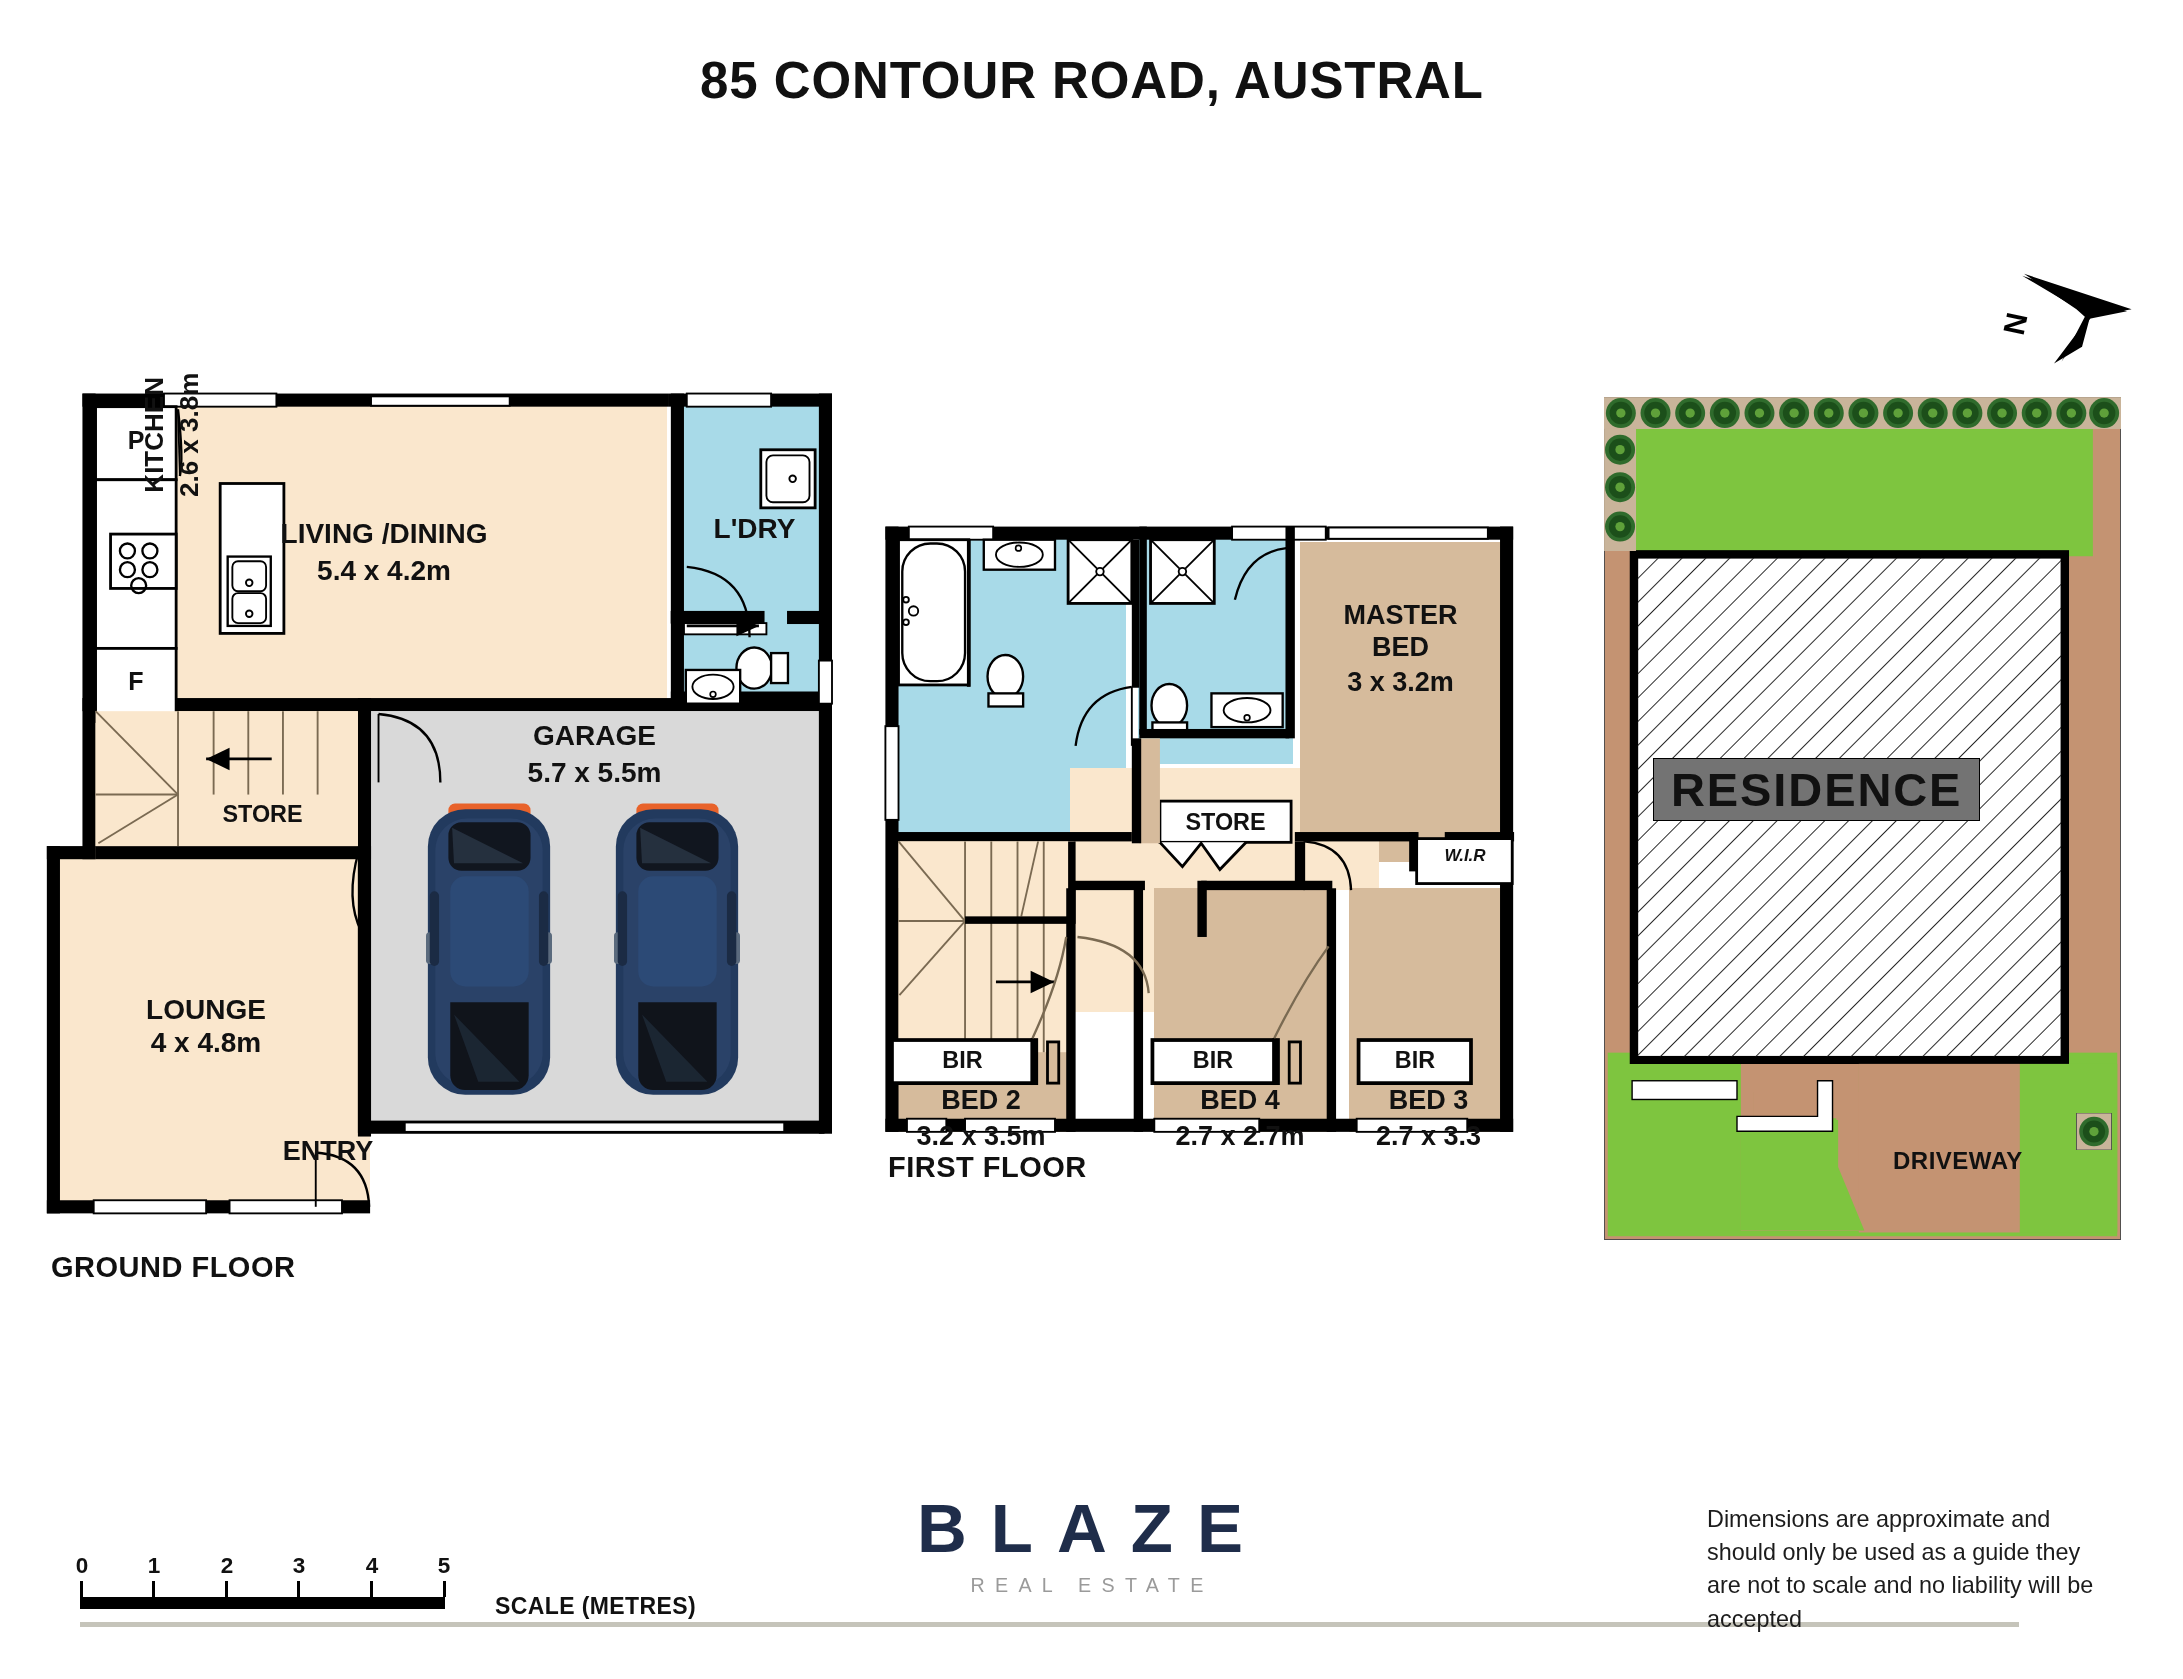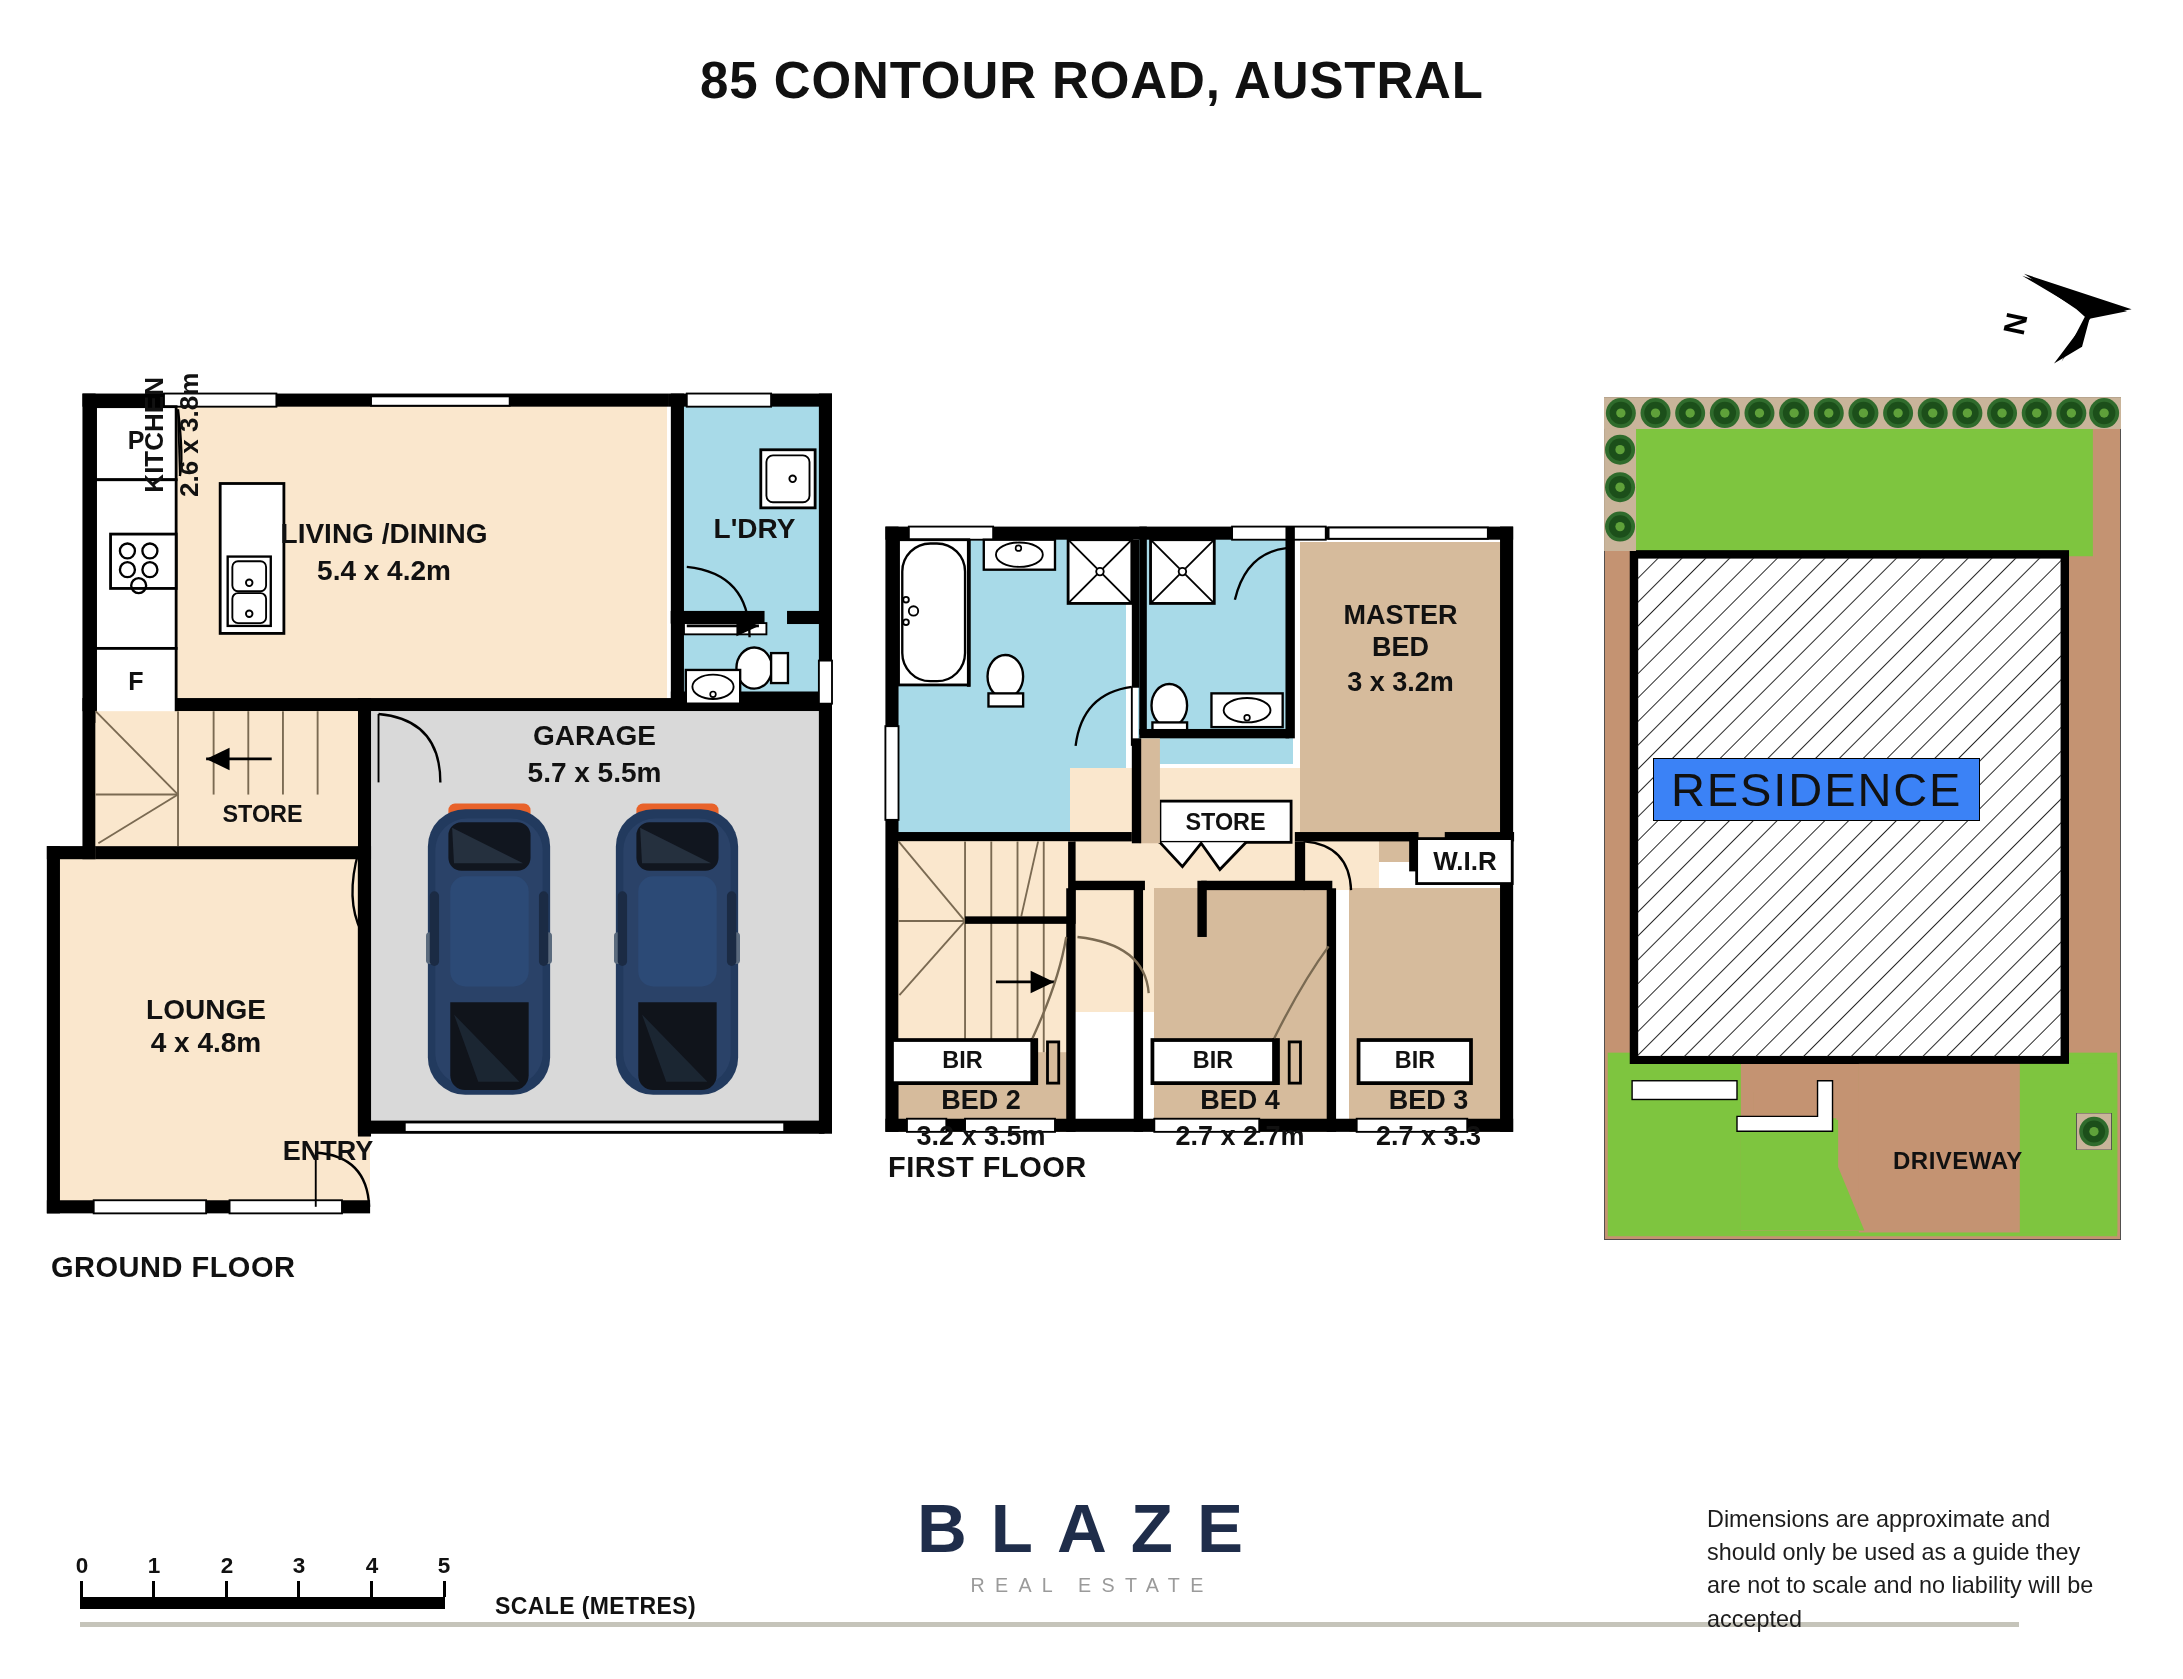--- a/index.html
+++ b/index.html
@@ -26,22 +26,22 @@
 
   
   .f-cream  { background:#fae7cd; }
   .f-tan    { background:#d6bb9c; }
   .f-blue   { background:#a8dae8; }
   .f-grey   { background:#d9d9d9; }
 
   
   .floorcap { position:absolute; font-size:29px; font-weight:700; color:#111; letter-spacing:0.5px;}
   #resid-label {
-    position:absolute; background:#3b82f6; border:1.9px solid #000;
-    font-size:47px; font-weight:400; letter-spacing:1.9px; color:#111;
+    position:absolute; background:#737373; border:1.9px solid #000;
+    font-size:47px; font-weight:700; letter-spacing:1.9px; color:#111;
     padding:2.8px 17px; white-space:nowrap;
   }
   #driveway-label { position:absolute; font-size:24px; font-weight:700; color:#111; letter-spacing:0.5px;}
 
   
   #scalebar { position:absolute; left:80px; top:1555px; width:365px; }
   #scalebar .bar { position:absolute; left:0; top:42px; width:365px; height:12px; background:#000;}
   #scalebar .tick{ position:absolute; top:26px; width:2.8px; height:16px; background:#000;}
   #scalebar .num { position:absolute; top:-1.9px; font-size:22.5px; font-weight:700; color:#111; transform:translateX(-50%);}
   #scalebar .rule{ position:absolute; left:0; top:67px; width:1939px; height:4.7px; background:#c5c4ba;}
@@ -388,21 +388,21 @@
     </svg>
 
     <div class="rlabel" style="left:1160px;top:809px;width:131px;font-size:23.4px;">STORE</div>
 
     <div class="rlabel" style="left:1302px;top:600px;width:197px;font-size:27px;">
       <div>MASTER</div>
       <div>BED</div>
       <div style="margin-top:3.7px;">3 x 3.2m</div>
     </div>
 
-    <div class="rlabel" style="left:1417px;top:846px;width:96px;font-size:26px;">W.I.R</div>
+    <div class="rlabel" style="left:1417px;top:846px;width:96px;font-size:17px;font-style:italic;">W.I.R</div>
 
     <div class="rlabel" style="left:892px;top:1047px;width:141px;font-size:23.4px;">BIR</div>
     <div class="rlabel" style="left:1152px;top:1047px;width:122px;font-size:23.4px;">BIR</div>
     <div class="rlabel" style="left:1359px;top:1047px;width:112px;font-size:23.4px;">BIR</div>
 
     <div class="rlabel" style="left:892px;top:1026px;width:178px;font-size:27px;opacity:0;">
       <span></span>
     </div>
 
     <div class="rlabel" style="left:892px;top:1010px;width:178px;font-size:27px;">

